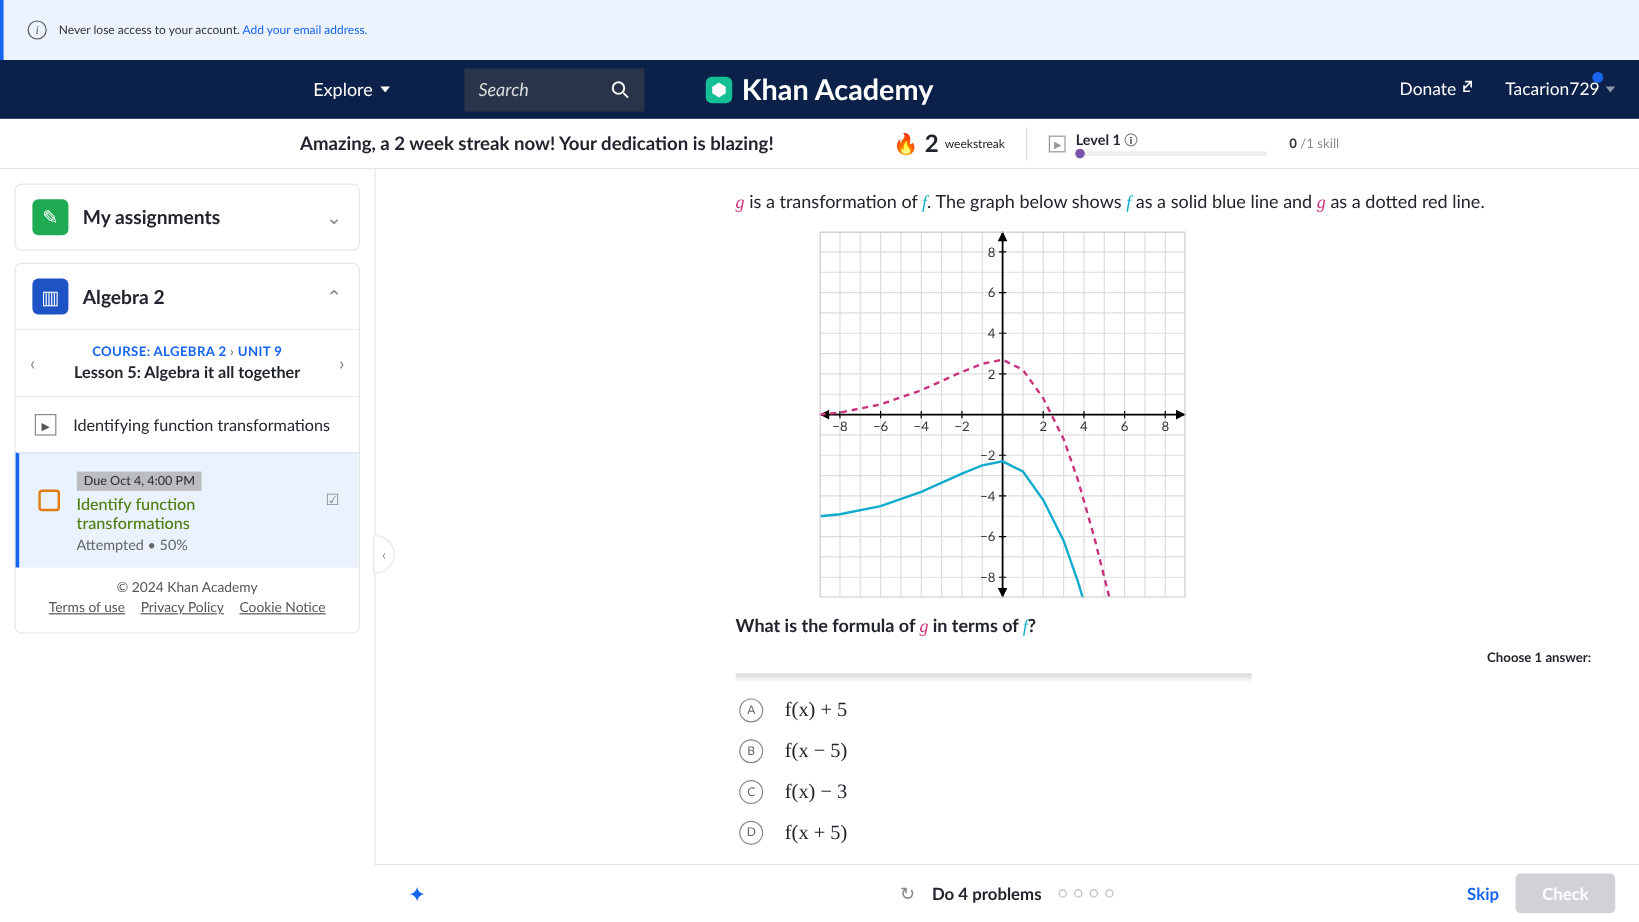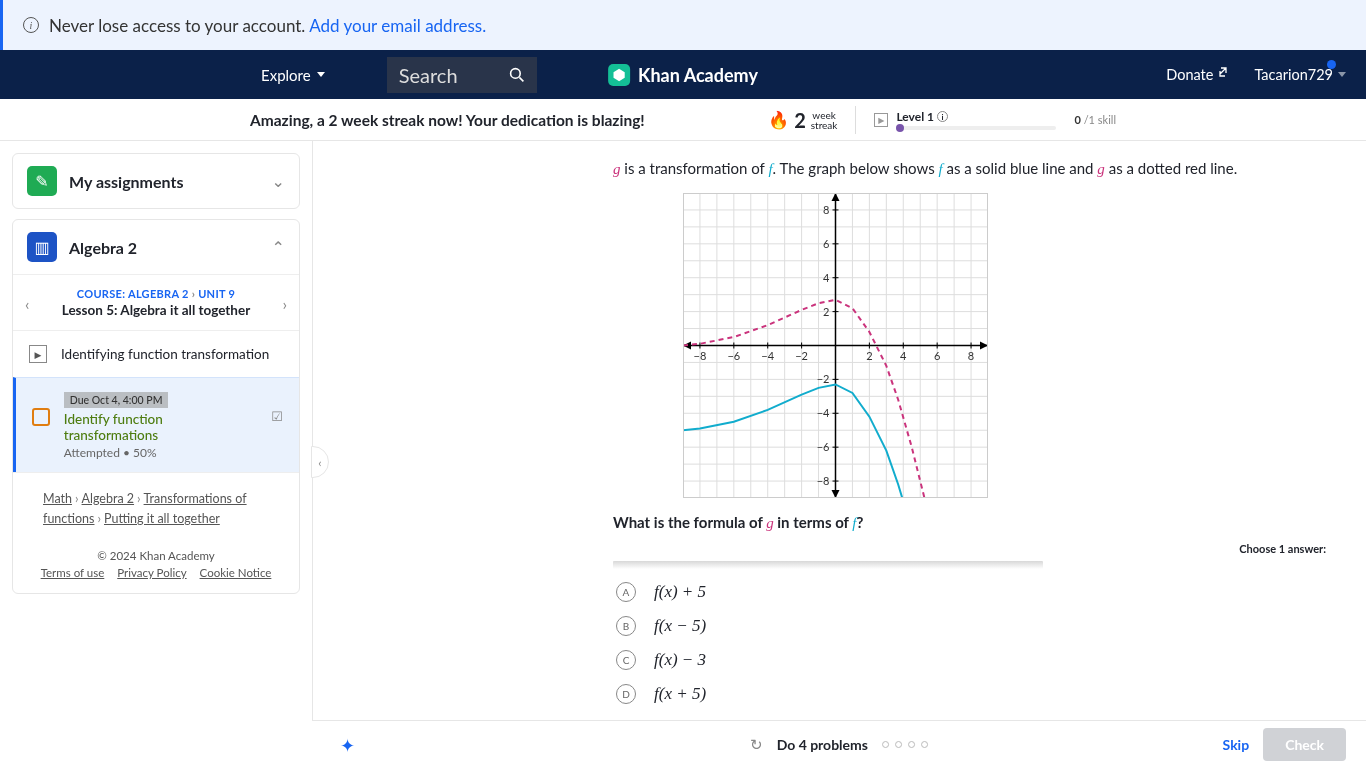--- a/index.html
+++ b/index.html
@@ -1,32 +1,32 @@
 <!DOCTYPE html>
 <html><head>
 <meta charset="utf-8">
 <style>
 * { margin: 0; padding: 0; box-sizing: border-box; font-family: Lato, "Helvetica Neue", Arial, sans-serif; }
 body { background: #fff; color: #21242c; font-size: 14px; width: 1366px; height: 768px; overflow: hidden; }
 
 
 .banner { background: #edf3fe; border-left: 3px solid #1865f2; height: 50px; display: flex; align-items: center; padding: 0 20px; gap: 10px; }
 .banner .info-icon { width: 16px; height: 16px; border: 1.5px solid #555; border-radius: 50%; display: flex; align-items: center; justify-content: center; font-size: 10px; color: #555; font-family: serif; font-style: italic; }
-.banner-text { font-size: 17px; color: #333; text-align: center; }
+.banner-text { font-size: 10px; color: #333; text-align: center; }
 .banner-link { color: #1865f2; text-decoration: none; }
 
 
 .header { background: #0b2149; color: #fff; height: 49px; display: flex; align-items: center; padding: 0 20px; }
 .header-left { display: flex; align-items: center; gap: 16px; margin-left: 225px;}
 .explore-btn { display: flex; align-items: center; gap: 6px; padding: 8px 16px; font-size: 15px; cursor: pointer; }
 .search-box { background: #29344a; width: 150px; height: 36px; display: flex; align-items: center; padding: 0 12px; margin-left: 30px;}
-.search-box input { background: transparent; border: none; color: #84cc16; font-size: 20px; outline: none; width: 100px; }
+.search-box input { background: transparent; border: none; color: #84cc16; font-size: 15px; outline: none; width: 100px; font-style: italic; }
 .search-box input::placeholder { color: #ddd; }
 .search-icon { width: 16px; height: 16px; margin-left: auto;}
-.brand { position: absolute; left: 50%; transform: translateX(-50%); display: flex; align-items: center; gap: 8px; font-size: 18px; font-weight: 700; }
+.brand { position: absolute; left: 50%; transform: translateX(-50%); display: flex; align-items: center; gap: 8px; font-size: 24px; font-weight: 700; }
 .brand-logo { width: 22px; height: 22px; background: #14bf96; border-radius: 5px; display:flex; align-items:center; justify-content:center; }
 .header-right { margin-left: auto; display: flex; align-items: center; gap: 24px; font-size: 14.5px; }
 .donate { display: flex; gap: 5px; }
 .user-link { display: flex; align-items: center; gap: 5px; position: relative;}
 .blue-dot { position: absolute; top: -6px; right: 10px; width: 9px; height: 9px; background: #1865f2; border-radius: 50%; }
 .caret-down { width: 0; height: 0; border-left: 4px solid transparent; border-right: 4px solid transparent; border-top: 5px solid currentColor; }
 
 
 .streak-bar { height: 42px; display: flex; align-items: center; padding: 0 20px; border-bottom: 1px solid #e6e6e6; }
 .streak-msg { margin-left: 230px; font-size: 15.5px; font-weight: 700; }
@@ -83,21 +83,21 @@
 .prompt { font-size: 15px; line-height: 1.5; }
 .mv { font-family: 'Times New Roman', serif; font-style: italic; }
 .red { color: #ca337c; }
 .blue { color: #11accd; }
 .graph-wrap { margin: 12px 0 12px 70px; }
 .question-line { font-size: 15px; font-weight:700; margin: 12px 0 10px; }
 .choose { font-size: 11px; font-weight: 700; margin-bottom: 6px; text-align: right; }
 .shadow-bar { height: 8px; background: linear-gradient(#d8d8d8, transparent); width: 430px; margin-bottom: 6px; border-radius: 1px;}
 .answer { display: flex; align-items: center; gap: 18px; padding: 7px 3px; cursor:pointer;}
 .answer-circle { width: 20px; height: 20px; border: 1px solid #888; border-radius: 50%; font-size: 10px; display:flex; align-items:center; justify-content:center; color:#666;}
-.answer-text { font-family: 'Times New Roman', serif; font-style: italic; font-size: 17px; }
+.answer-text { font-family: 'Times New Roman', serif; font-size: 17px; }
 
 
 .action-bar { height: 48px; border-top: 1px solid #e6e6e6; display:flex; align-items:center; padding: 0 20px; background:#fff; position: absolute; bottom:0; left:312px; right:0;}
 .wand-icon { color: #1865f2; font-size: 18px; margin-left: 8px;}
 .action-center { position:absolute; left:50%; transform:translateX(-50%); display:flex; align-items:center; gap: 14px;}
 .reload-icon { color:#888; font-size: 15px;}
 .do-text { font-size: 14px; font-weight: 700; }
 .dots { display:flex; gap: 6px;}
 .dot { width:7px; height:7px; border:1px solid #bbb; border-radius:50%;}
 .action-right { margin-left: auto; display:flex; gap: 14px; align-items:center;}
@@ -150,21 +150,21 @@
     </div>
   </div>
 </div>
 
 <div class="streak-bar">
   <div class="streak-msg">Amazing, a 2 week streak now! Your dedication is blazing!</div>
   <div class="streak-right">
     <div class="streak-fire">
       <span class="fire-emoji">🔥</span>
       <span class="streak-num">2</span>
-      <div style="display:flex; flex-direction:column;align-items:center;">
+      <div style="display:flex; flex-direction:row;">
         <span class="streak-label">week</span>
         <span class="streak-label">streak</span>
       </div>
     </div>
     <div class="vbar"></div>
     <div class="level-block">
       <div class="play-small">▶</div>
       <div>
         <div class="level-text">
             <span>Level 1</span>
@@ -195,33 +195,30 @@
         <div class="chevron">⌃</div>
       </div>
       <div class="course-block">
         <span class="nav-arrow nav-left">‹</span>
         <div class="course-line"><span>COURSE: ALGEBRA 2</span> <span class="sep">›</span> <span>UNIT 9</span></div>
         <div class="lesson-line">Lesson 5: Algebra it all together</div>
         <span class="nav-arrow nav-right">›</span>
       </div>
       <div class="lesson-list-item">
         <div class="play-box">▶</div>
-        <span>Identifying function transformation</span>
+        <span>Identifying function transformations</span>
       </div>
       <div class="assignment-item">
         <div class="checkbox"></div>
         <div>
           <div class="due-pill">Due Oct 4, 4:00 PM</div>
           <div class="assign-title">Identify function transformations</div>
           <div class="assign-status">Attempted • 50%</div>
         </div>
         <div class="quiz-icon">☑</div>
-      </div>
-      <div class="breadcrumb-box">
-        <span>Math</span><span class="sep2">›</span><span>Algebra 2</span><span class="sep2">›</span><span>Transformations of functions</span><span class="sep2">›</span><span>Putting it all together</span>
       </div>
       <div class="footer-small">
         <div>© 2024 Khan Academy</div>
         <div class="footer-links">
           <span>Terms of use</span>
           <span>Privacy Policy</span>
           <span>Cookie Notice</span>
         </div>
       </div>
     </div>

